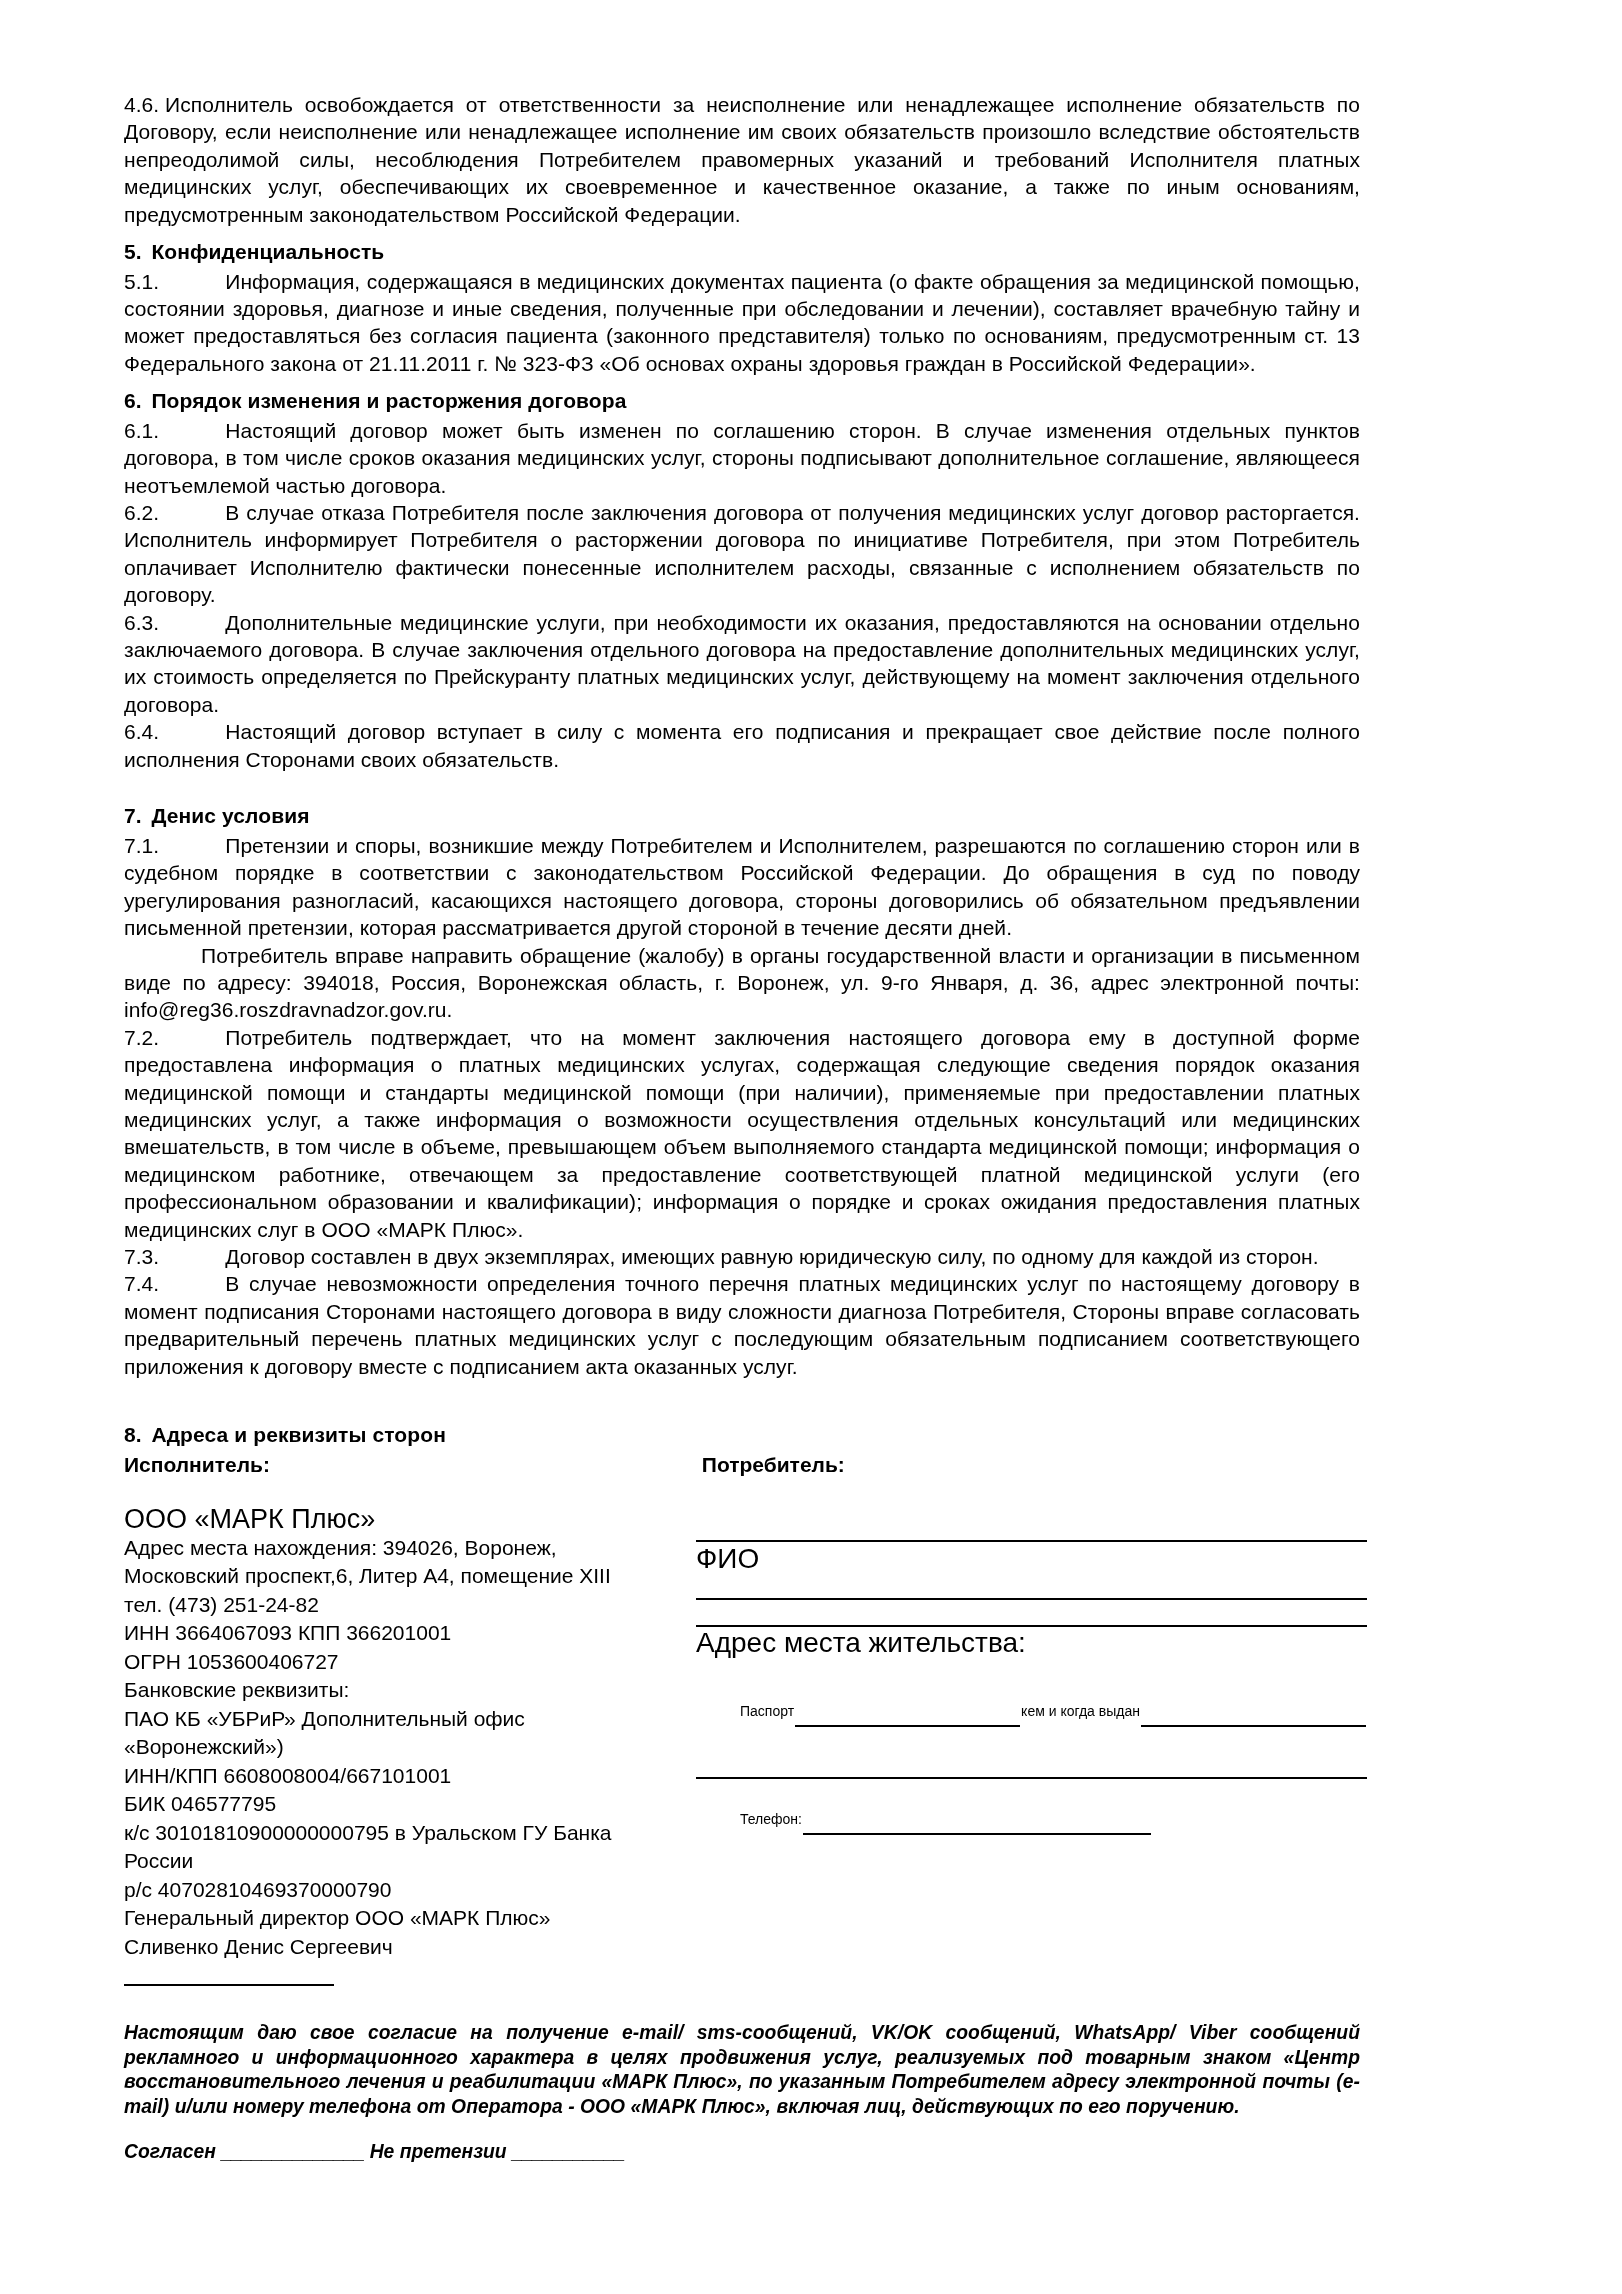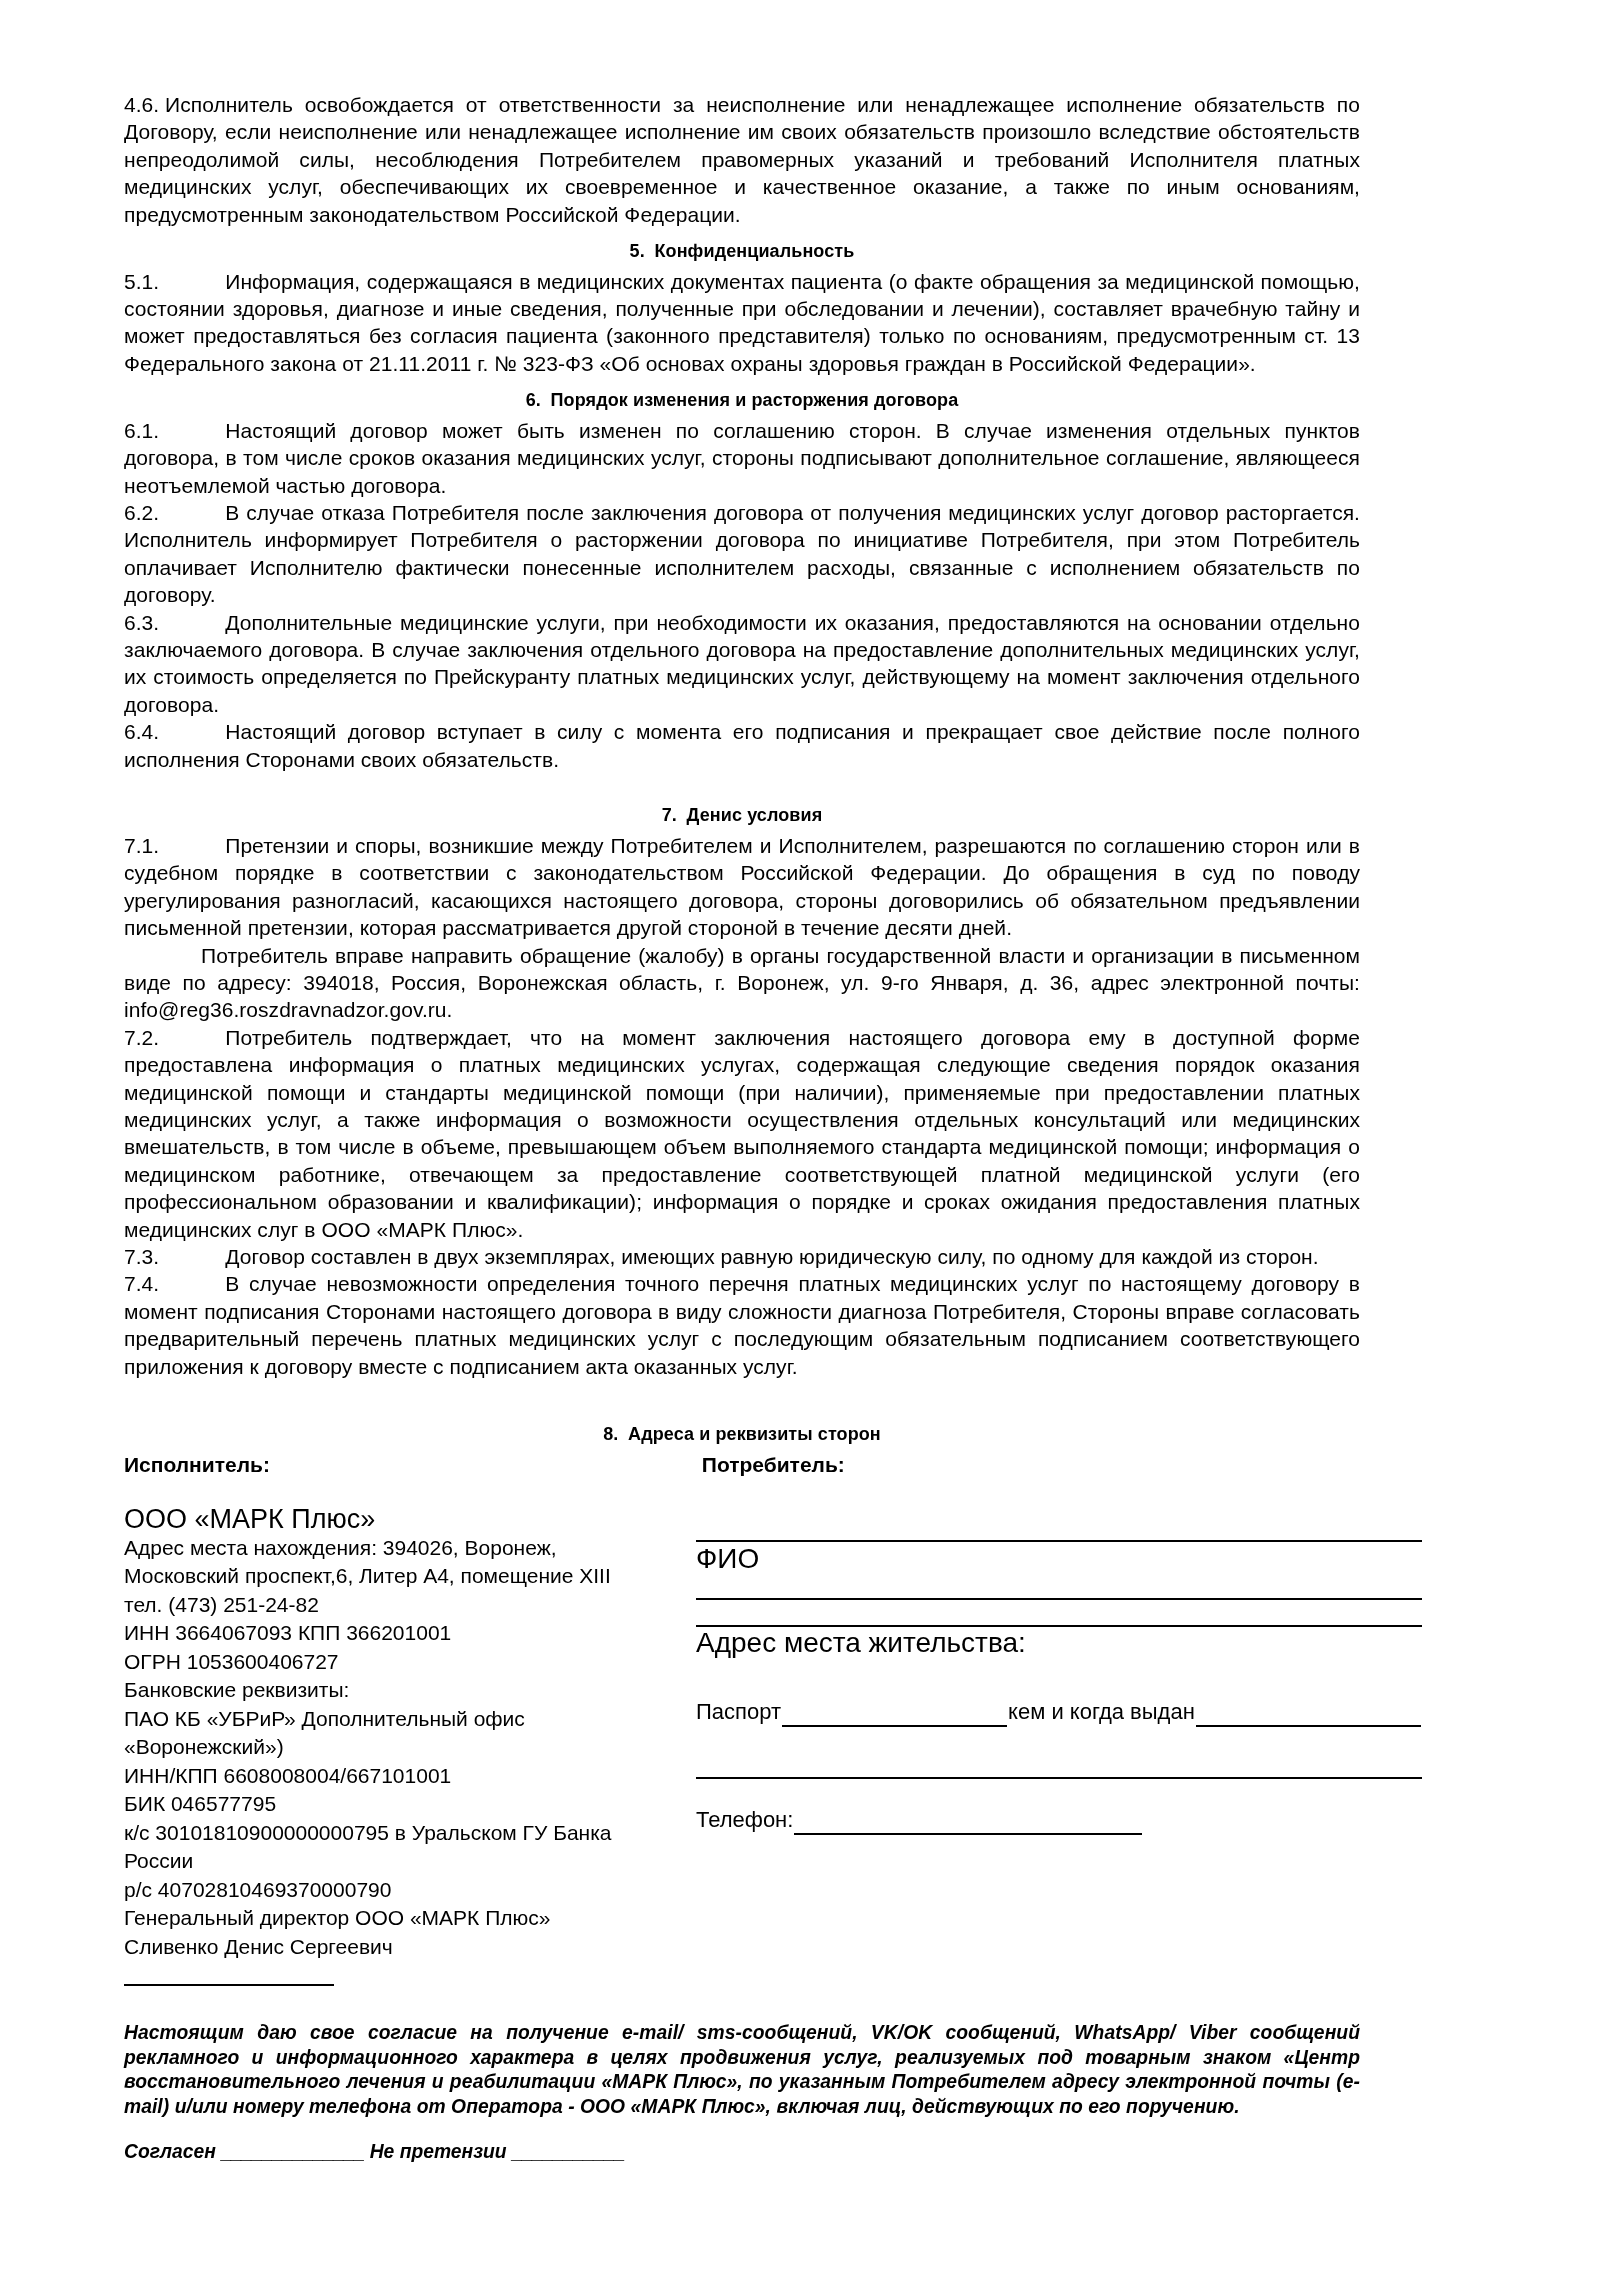--- a/index.html
+++ b/index.html
@@ -42,24 +42,23 @@
   }
   .indent-num-small {
     display: inline-block;
     width: 5.8px;
   }
   .first-line-indent {
     text-indent: 77px;
   }
 
   h2.section-title {
-    font-size: 18px;
+    font-size: 21px;
     line-height: 29px;
     font-weight: bold;
-    text-align: center;
     margin: 8.7px 0 1.9px 0;
     letter-spacing: 0.1px;
   }
   h2.section-title .sec-no {
     margin-right: 9.7px;
   }
   .gap-md { height: 19.3px; }
   .gap-lg { height: 31px; }
 
   .parties {
@@ -121,23 +120,24 @@
     display: inline-block;
     border-bottom: 2.1px solid #000;
     vertical-align: bottom;
     height: 16.4px;
     margin: 0 1px;
   }
   .fill-230 { width: 225px; }
   .fill-360 { width: 348px; }
 
   .inline-field {
-    font-size: 22px;
+    font-size: 14px;
     line-height: 31px;
     white-space: nowrap;
+    margin-left: 44px;
   }
 
   
   .sig-rule {
     width: 210px;
     border-bottom: 2.5px solid #000;
     height: 0;
     margin-top: 23px;
   }
 

